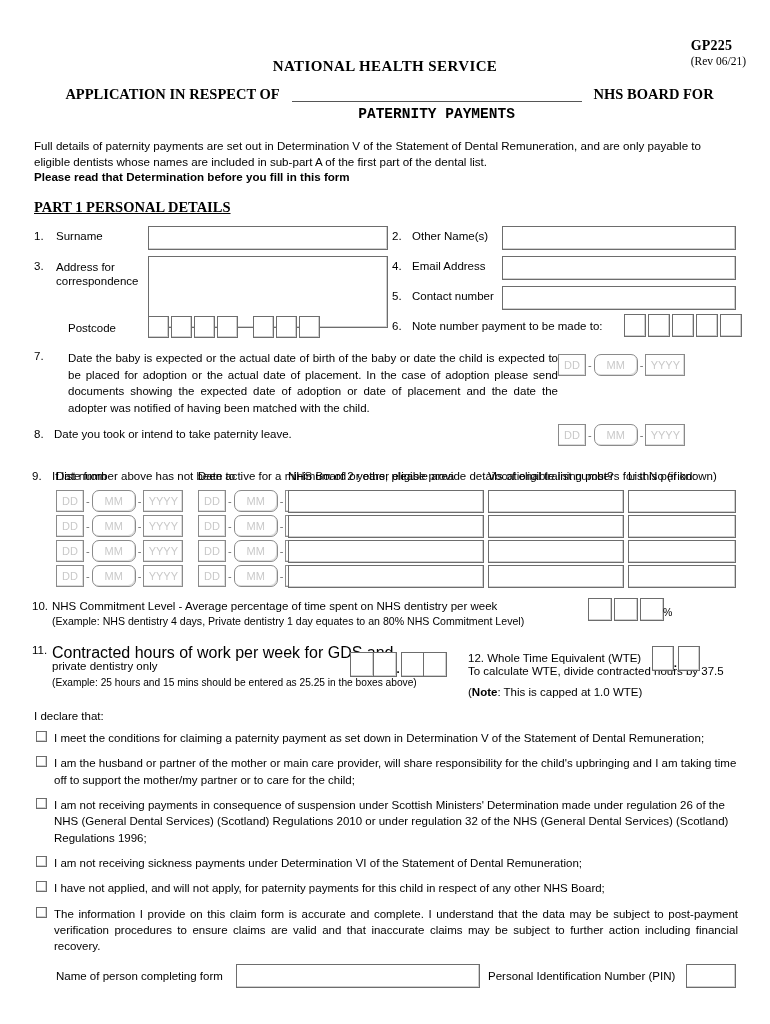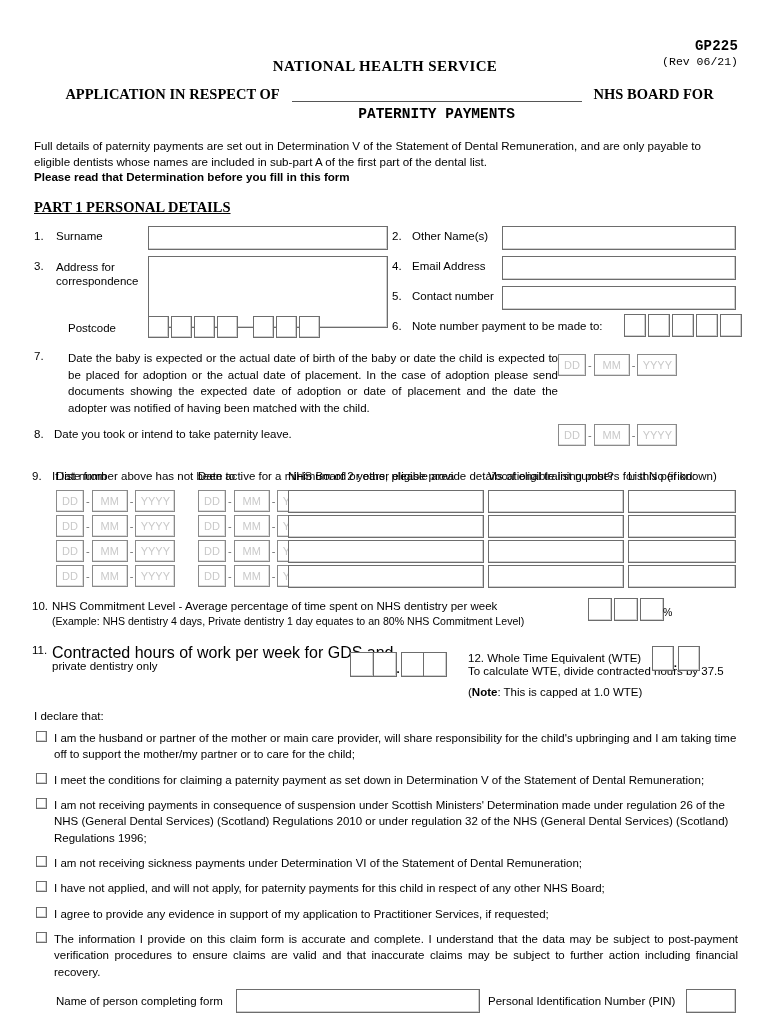--- a/index.html
+++ b/index.html
@@ -9,22 +9,22 @@
     height: 1024px;
     background: #ffffff;
     font-family: "Liberation Sans", sans-serif;
     color: #000000;
     font-size: 11.5px;
     position: relative;
     overflow: hidden;
   }
   .page { position: relative; width: 770px; height: 1024px; padding: 0; }
   .hdr-code {
-    position: absolute; right: 32px; top: 38px;
-    text-align: right; font-family: Liberation Mono, monospace;
+    position: absolute; right: 24px; top: 38px;
+    text-align: left; font-family: Liberation Serif, serif;
   }
   .hdr-code .code { font-weight: bold; font-size: 14px; letter-spacing: .2px; }
   .hdr-code .rev { font-size: 11.5px; margin-top: 1px; }
 
   .title-nhs {
     text-align: center; font-family: "Liberation Serif", serif;
     font-weight: bold; font-size: 15px; letter-spacing: .4px;
     padding-top: 58px;
   }
   .title-row {
@@ -110,21 +110,21 @@
   .datefield .dbox {
     border: 1.3px solid #8a8a8a;
     background: #fff;
     color: #c9c9c9;
     font-size: 11px;
     text-align: center;
     height: 22px; line-height: 20px;
     box-shadow: inset -1px -1px 0 #dcdcdc;
   }
   .datefield .dd { width: 28px; }
-  .datefield .mm { width: 36px; }
+  .datefield .mm { width: 44px; border-radius: 7px; }
   .datefield .yy { width: 40px; }
   .datefield .dash { color: #6d6d6d; font-size: 11px; padding: 0 2px; }
   .q7 { margin: 6px 0 0 0; position: relative; height: 70px; }
   .q7 .qn { position: absolute; left: 34px; top: 0; }
   .q7 .qt {
     position: absolute; left: 68px; top: 0; width: 490px;
     text-align: justify; line-height: 1.45; font-size: 11.5px;
   }
   .q7 .qf { position: absolute; left: 558px; top: 4px; }
 
@@ -402,20 +402,21 @@
       <span class="cell"></span>
     </span>
     <span class="pct">%</span>
   </div>
 
   
   <div class="q1112">
     <span class="qn">11.</span>
     <span class="a1">Contracted hours of work per week for GDS and</span>
     <span class="a2">private dentistry only</span>
+    <span class="a3">(Example: 25 hours and 15 mins should be entered as 25.25 in the boxes above)</span>
 
     <span class="hrbox">
       <span class="cell"></span>
       <span class="cell"></span>
       <span class="dot">.</span>
       <span class="cell"></span>
       <span class="cell"></span>
     </span>
 
     <span class="b1">12. Whole Time Equivalent (WTE)</span>
@@ -426,43 +427,42 @@
       <span class="cell"></span>
       <span class="dot">.</span>
       <span class="cell"></span>
     </span>
   </div>
 
   <div class="declare">I declare that:</div>
 
   
   <div class="decl-list" id="decl-list">
+      <div class="decl-item just">
+        <span class="cb"></span>
+        <div class="txt">I meet the conditions for claiming a paternity payment as set down in Determination V of the Statement of Dental Remuneration;</div>
+      </div>
       <div class="decl-item">
         <span class="cb"></span>
         <div class="txt">I am the husband or partner of the mother or main care provider, will share responsibility for the child's upbringing and I am taking time off to support the mother/my partner or to care for the child;</div>
       </div>
-      <div class="decl-item just">
-        <span class="cb"></span>
-        <div class="txt">I meet the conditions for claiming a paternity payment as set down in Determination V of the Statement of Dental Remuneration;</div>
-      </div>
       <div class="decl-item">
         <span class="cb"></span>
         <div class="txt">I am not receiving payments in consequence of suspension under Scottish Ministers' Determination made under regulation 26 of the NHS (General Dental Services) (Scotland) Regulations 2010 or under regulation 32 of the NHS (General Dental Services) (Scotland) Regulations 1996;</div>
       </div>
       <div class="decl-item">
         <span class="cb"></span>
         <div class="txt">I am not receiving sickness payments under Determination VI of the Statement of Dental Remuneration;</div>
       </div>
       <div class="decl-item">
         <span class="cb"></span>
         <div class="txt">I have not applied, and will not apply, for paternity payments for this child in respect of any other NHS Board;</div>
       </div>
       <div class="decl-item">
         <span class="cb"></span>
-        <div class="txt">I agree to provide any evidence in support of my application to Practitioner Services, if requested;</div>
       </div>
       <div class="decl-item just">
         <span class="cb"></span>
         <div class="txt">The information I provide on this claim form is accurate and complete. I understand that the data may be subject to post-payment verification procedures to ensure claims are valid and that inaccurate claims may be subject to further action including financial recovery.</div>
       </div>
     </div>
 
   
   <div class="footer-name">
     <span class="lbl1">Name of person completing form</span>

